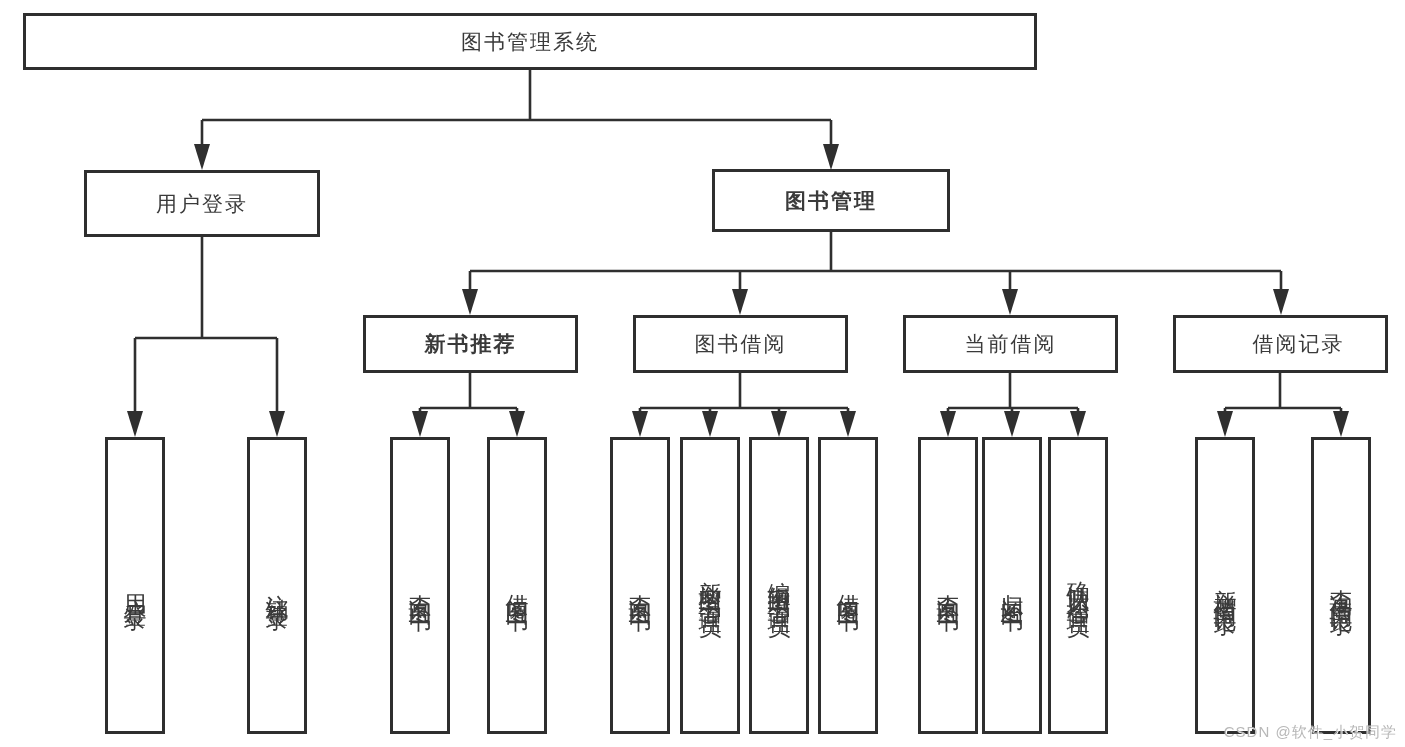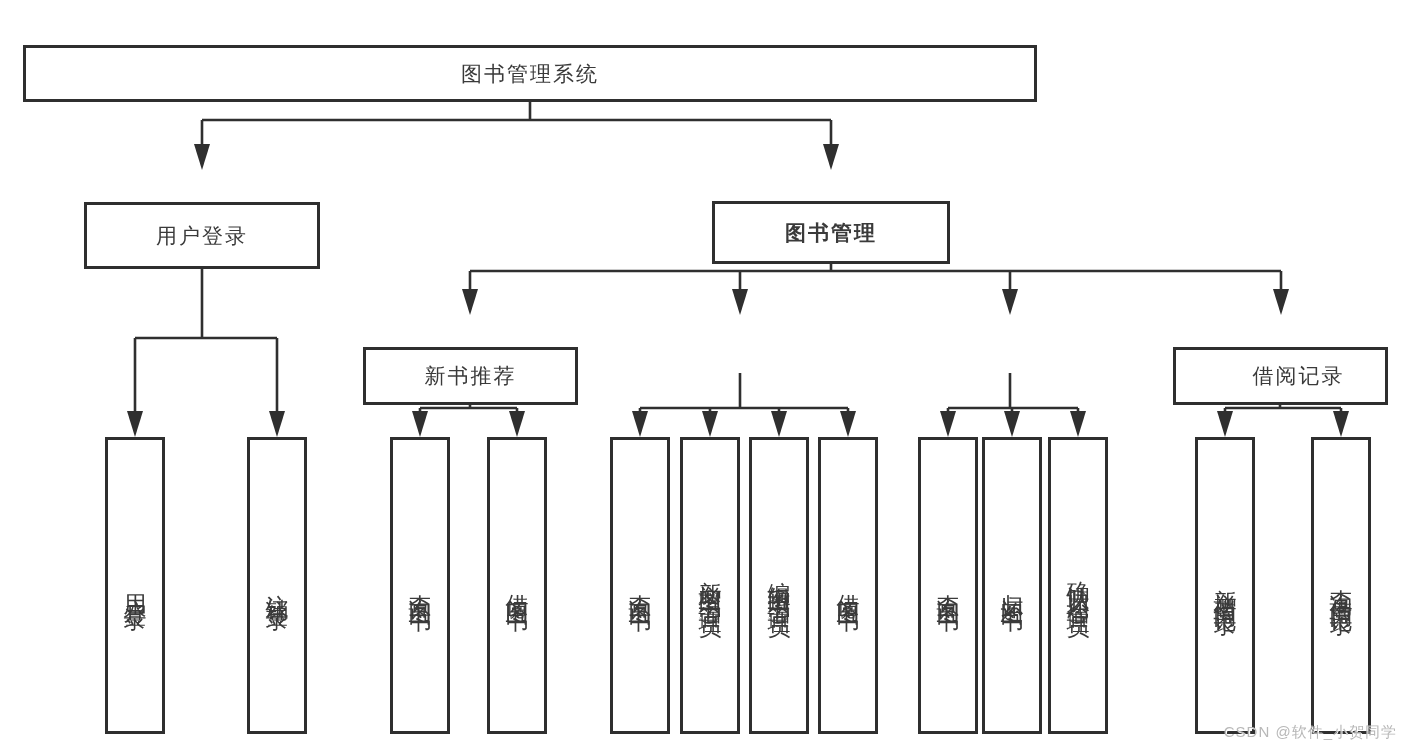--- a/index.html
+++ b/index.html
@@ -18,21 +18,21 @@
     position: absolute;
     box-sizing: border-box;
     border: 3px solid var(--line, #2f2f2f);
     background: #ffffff;
     color: var(--text, #3a3a3a);
     display: flex;
     align-items: center;
     justify-content: center;
     text-align: center;
   }
-  .h-node { font-size: 21px; letter-spacing: 2px; margin-top: 32px; }
+  .h-node { font-size: 21px; letter-spacing: 2px; }
   .v-node {
     writing-mode: vertical-rl;
     font-size: 23px;
     letter-spacing: 5px;
     line-height: 1;
     padding: 6px 0;
   }
   .watermark {
     position: absolute;
     right: 8px;
@@ -82,21 +82,23 @@
     <path d="M1280 373 V408 M1225 408 H1341 M1225 408 V413 M1341 408 V413"></path>
     <polygon points="1217,411 1233,411 1225,437"></polygon>
     <polygon points="1333,411 1349,411 1341,437"></polygon>
   </svg>
 
   <div class="node h-node" style="left:23px; top:13px; width:1014px; height:57px;">图书管理系统</div>
 
   <div class="node h-node" style="left:84px; top:170px; width:236px; height:67px;">用户登录</div>
   <div class="node h-node" style="left:712px; top:169px; width:238px; height:63px;font-weight:bold;">图书管理</div>
 
-  <div class="node h-node" style="left:363px; top:315px; width:215px; height:58px;">新书推荐</div>
+  <div class="node h-node" style="left:363px; top:315px; width:215px; height:58px;font-weight:bold;">新书推荐</div>
+  <div class="node h-node" style="left:633px; top:315px; width:215px; height:58px;">图书借阅</div>
+  <div class="node h-node" style="left:903px; top:315px; width:215px; height:58px;">当前借阅</div>
   <div class="node h-node" style="left:1173px; top:315px; width:215px; height:58px;padding-left:36px;">借阅记录</div>
 
   <div class="node v-node" style="left:105px; top:437px; width:60px; height:297px;">用户登录</div>
   <div class="node v-node" style="left:247px; top:437px; width:60px; height:297px;">注销登录</div>
 
   <div class="node v-node" style="left:390px; top:437px; width:60px; height:297px;">查询图书</div>
   <div class="node v-node" style="left:487px; top:437px; width:60px; height:297px;">借阅图书</div>
 
   <div class="node v-node" style="left:610px; top:437px; width:60px; height:297px;">查询图书</div>
   <div class="node v-node" style="left:680px; top:437px; width:60px; height:297px;">新增图书（管理员）</div>

